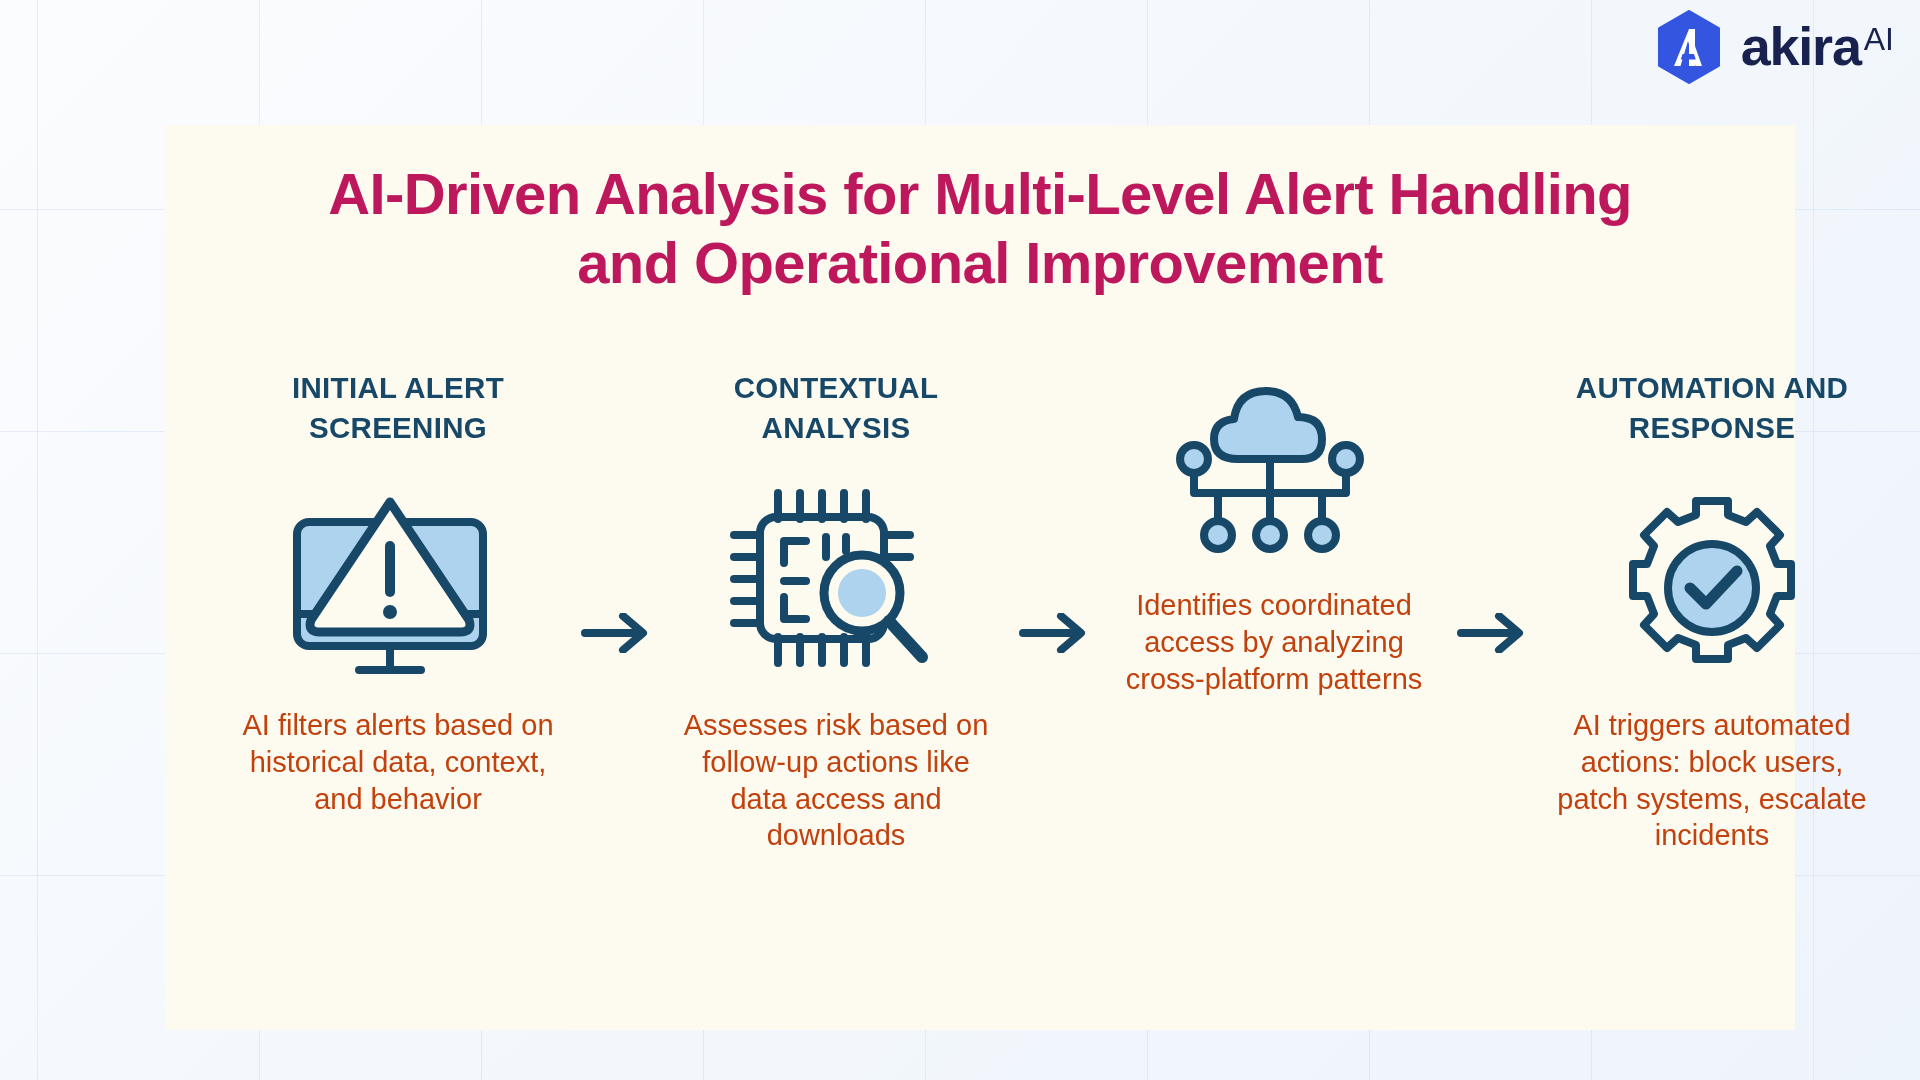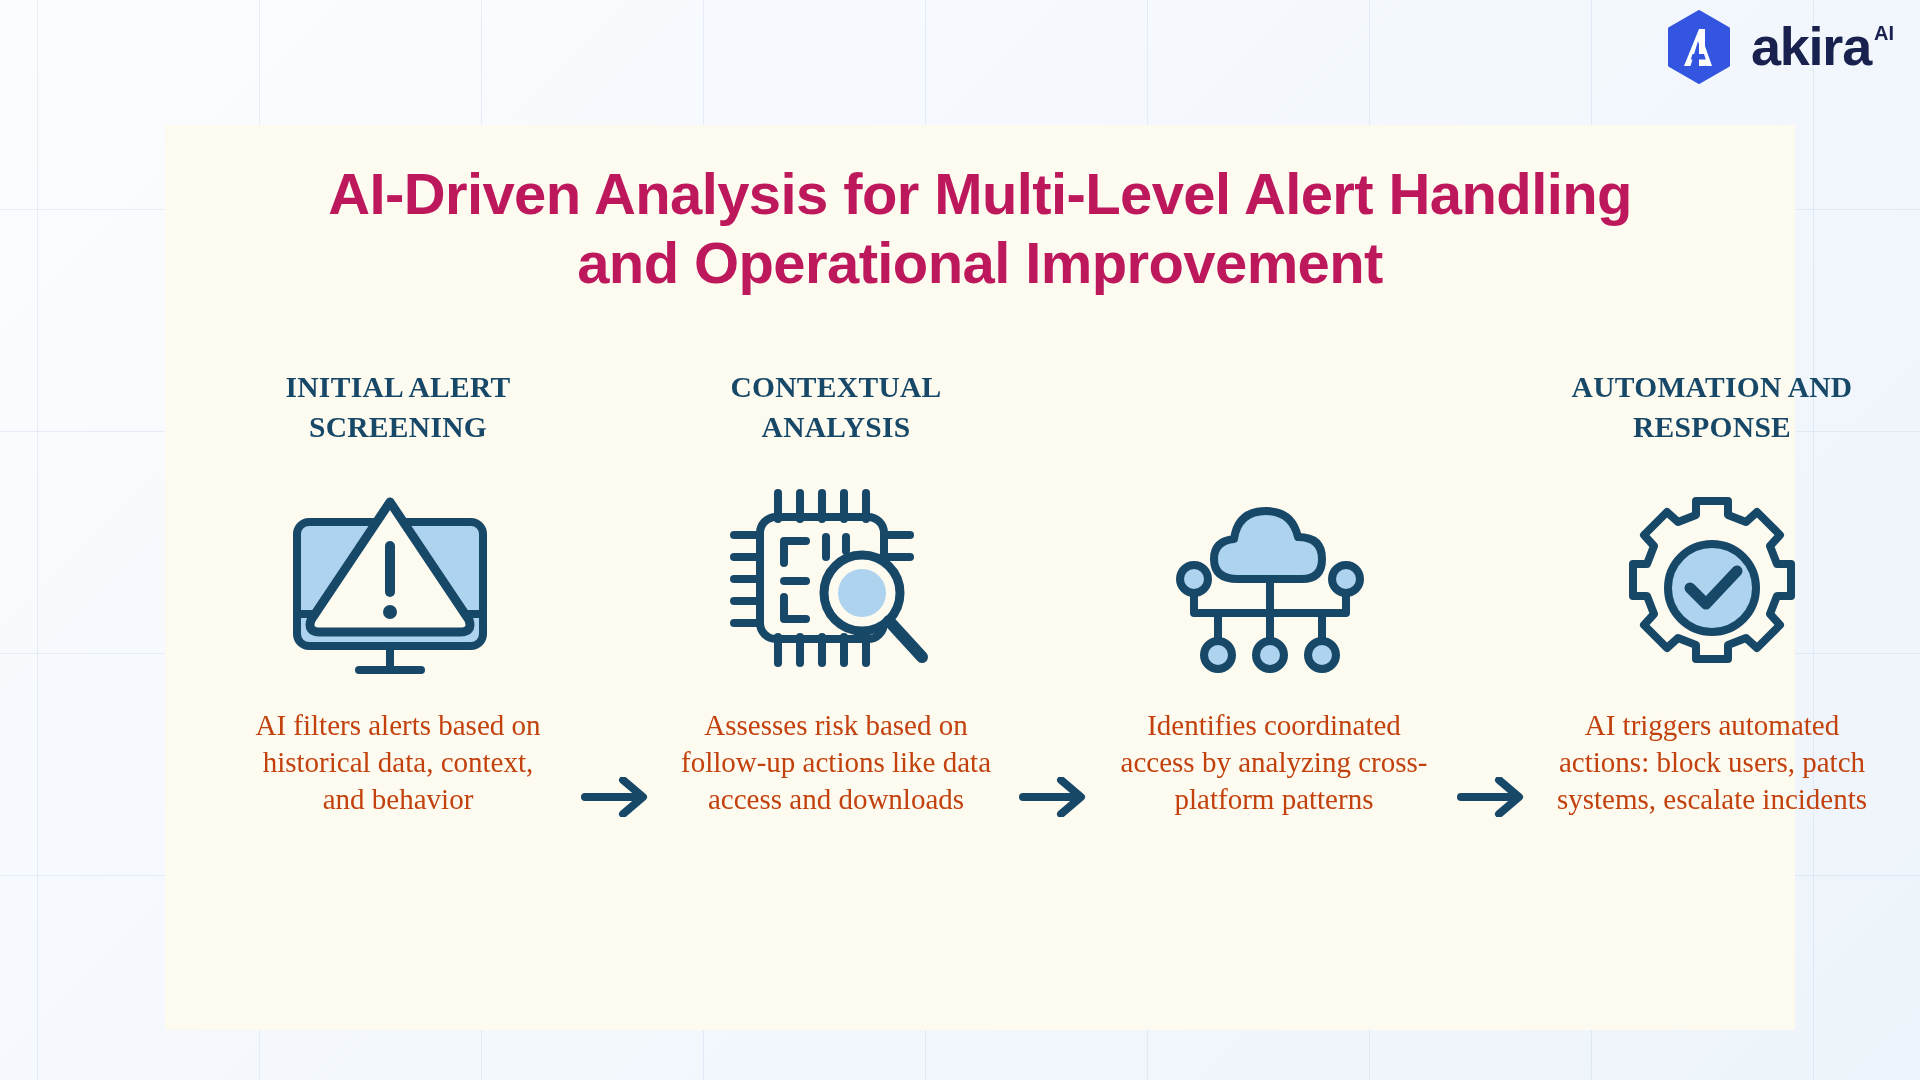--- a/index.html
+++ b/index.html
@@ -54,22 +54,22 @@
     line-height: 1;
   }
   #brand .word {
     font-size: 54px;
     font-weight: 700;
     color: #19224f;
     letter-spacing: -1.2px;
     line-height: 0.95;
   }
   #brand .sup {
-    font-size: 20px;
-    font-weight: 700;
+    font-size: 32px;
+    font-weight: 400;
     color: #19224f;
     margin-left: 3px;
     margin-top: 2px;
     letter-spacing: 0px;
   }
 
   
   #card {
     position: absolute;
     left: 165px;
@@ -90,22 +90,21 @@
     padding: 34px 150px 0 150px;
   }
 
   
   #steps {
     position: absolute;
     top: 243px;
     left: 52px;
     right: 52px;
     display: flex;
-    align-items: flex-end;
-    font-family: Liberation Serif, serif;
+    align-items: flex-start;
   }
 
   .step {
     width: 362px;
     display: flex;
     flex-direction: column;
     align-items: center;
     flex: 0 0 auto;
   }
 

